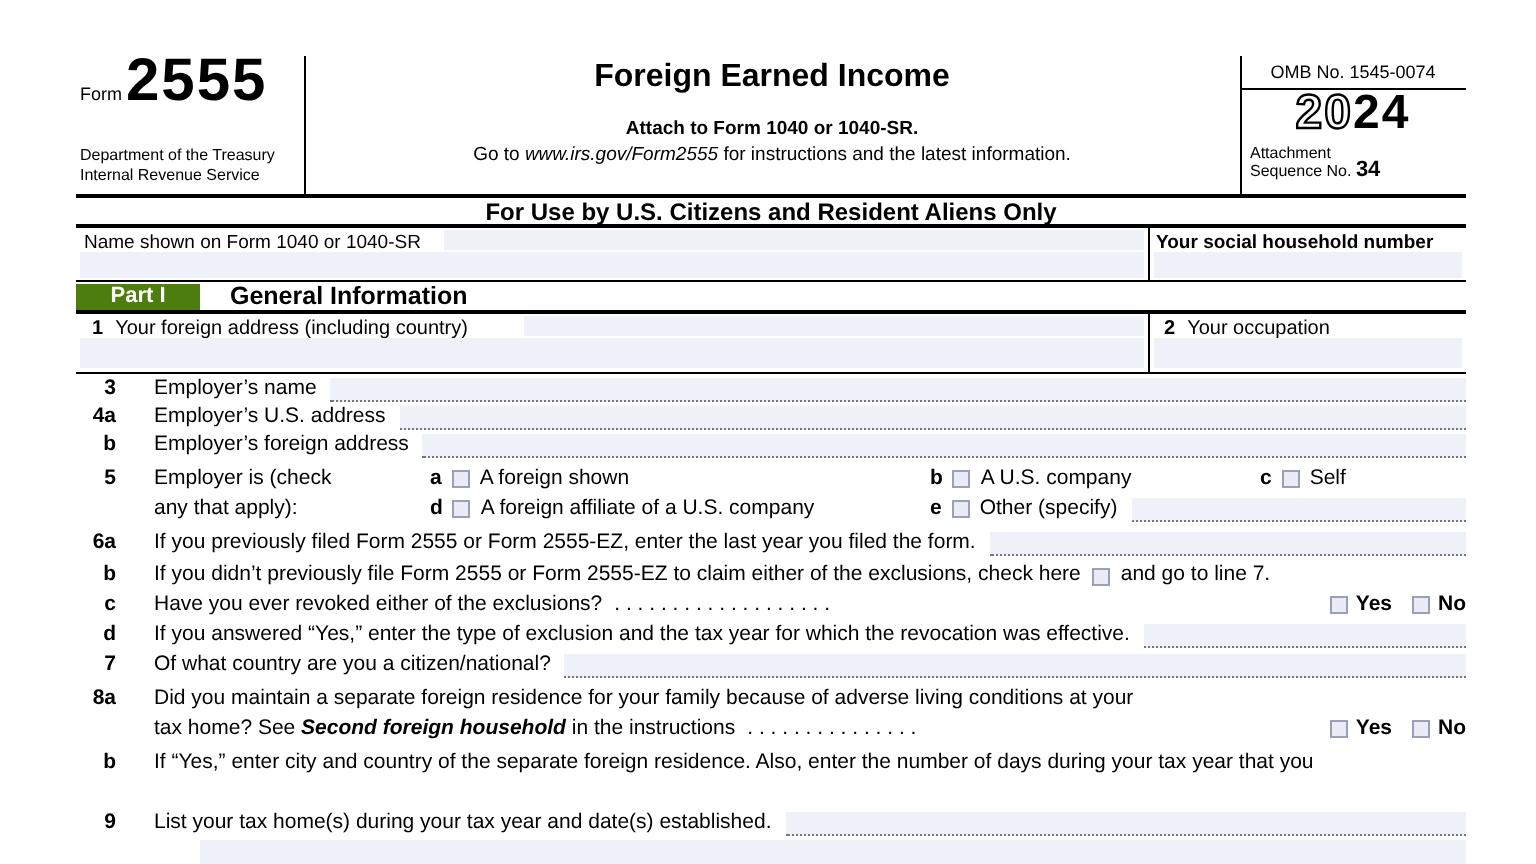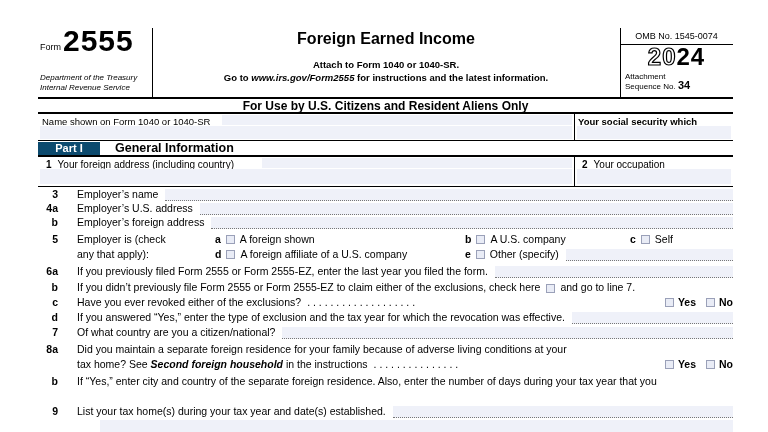--- a/index.html
+++ b/index.html
@@ -21,35 +21,35 @@
   .dots { flex:1; overflow:hidden; white-space:nowrap; padding-left:6px; color:#000; }
   .yn { display:flex; align-items:center; flex:none; margin-left:4px; }
   .yn .cb { margin:0 4px 1px 10px; }
   .yn b { font-weight:bold; }
   .opt { position:absolute; bottom:0; display:flex; align-items:center; line-height:13px; }
   .opt .ltr { font-weight:bold; margin-right:5px; }
   .opt .cb { margin-right:5px; margin-bottom:1px; }
   .inlinecb { margin:0 5px 1px 6px; }
   .hdr-form-label { position:absolute; left:40px; top:42px; font-size:9px; }
   .hdr-form-number { position:absolute; left:63px; top:24px; font-size:30px; font-weight:bold; letter-spacing:1px;text-align:center; }
-  .hdr-dept { position:absolute; left:40px; top:73px; font-size:8px; line-height:9.5px;font-style:italic; }
+  .hdr-dept { position:absolute; left:40px; top:73px; font-size:8px; line-height:9.5px; }
   .hdr-center { position:absolute; left:152px; width:468px; text-align:center; }
   .hdr-title { top:30px; font-size:16px; font-weight:bold; }
   .hdr-sub { top:59px; font-size:9.5px; font-weight:bold; }
-  .hdr-goto { top:72px; font-size:9.5px; font-weight:bold; }
+  .hdr-goto { top:72px; font-size:9.5px; font-weight:normal; }
   .hdr-goto i { font-style:italic; }
   .hdr-right { position:absolute; left:620px; width:113px; text-align:center; }
   .omb { top:31px; font-size:9px; }
   .year { top:45px; font-size:24px; font-weight:bold; letter-spacing:1px; line-height:24px; }
   .year .out { color:#fff; -webkit-text-stroke:1.2px #000; }
   .attach { position:absolute; left:625px; top:72px; font-size:8px; line-height:9px; text-align:left; }
   .attach .seq { font-size:11px; font-weight:bold; }
   .usebar { position:absolute; left:38px; width:695px; top:99px; text-align:center; font-size:12px; font-weight:bold; }
   .id-label { position:absolute; font-size:9.5px; }
-  .part-box { position:absolute; left:38px; top:142px; width:62px; height:13.5px; background:#0c4a6e; color:#fff;
+  .part-box { position:absolute; left:38px; top:142px; width:62px; height:13.5px; background:#4d7c0f; color:#fff;
               font-weight:bold; font-size:11px; text-align:center; line-height:13.5px; }
   .part-title { position:absolute; left:115px; top:141px; font-size:12.5px; font-weight:bold; }
   .cell-label { position:absolute; font-size:10px; }
   .cell-label b { margin-right:6px; }
   .em { font-weight:bold; font-style:italic; }
 </style>
 </head>
 <body>
 
 <div class="page">
@@ -76,21 +76,21 @@
   <div class="vline" style="left:152px; top:28px; height:69px;"></div>
   <div class="vline" style="left:620px; top:28px; height:69px;"></div>
   <div class="hline" style="left:38px; top:97px; width:695px; height:2px;"></div>
 
   <div class="usebar">For Use by U.S. Citizens and Resident Aliens Only</div>
   <div class="hline" style="left:38px; top:112px; width:695px; height:1.5px;"></div>
 
   <span class="id-label" style="left:42px; top:116px;">Name shown on Form 1040 or 1040-SR</span>
   <div class="fillbox" style="left:222px; top:115px; width:350px; height:10px;"></div>
   <div class="fillbox" style="left:40px; top:126px; width:532px; height:13px;"></div>
-  <span class="id-label" style="left:578px; top:116px; font-weight:bold;">Your social security which</span>
+  <span class="id-label" style="left:578px; top:116px; font-weight:bold;">Your social household number</span>
   <div class="fillbox" style="left:577px; top:126px; width:154px; height:13px;"></div>
   <div class="vline" style="left:574px; top:112px; height:28px;"></div>
   <div class="hline" style="left:38px; top:140px; width:695px; height:1px;"></div>
 
   <div class="part-box">Part I</div>
   <div class="part-title">General Information</div>
   <div class="hline" style="left:38px; top:155px; width:695px; height:2px;"></div>
 
   <span class="cell-label" style="left:46px; top:159px;"><b>1</b><span>Your foreign address (including country)</span></span>
   <div class="fillbox" style="left:262px; top:158px; width:310px; height:10px;"></div>

